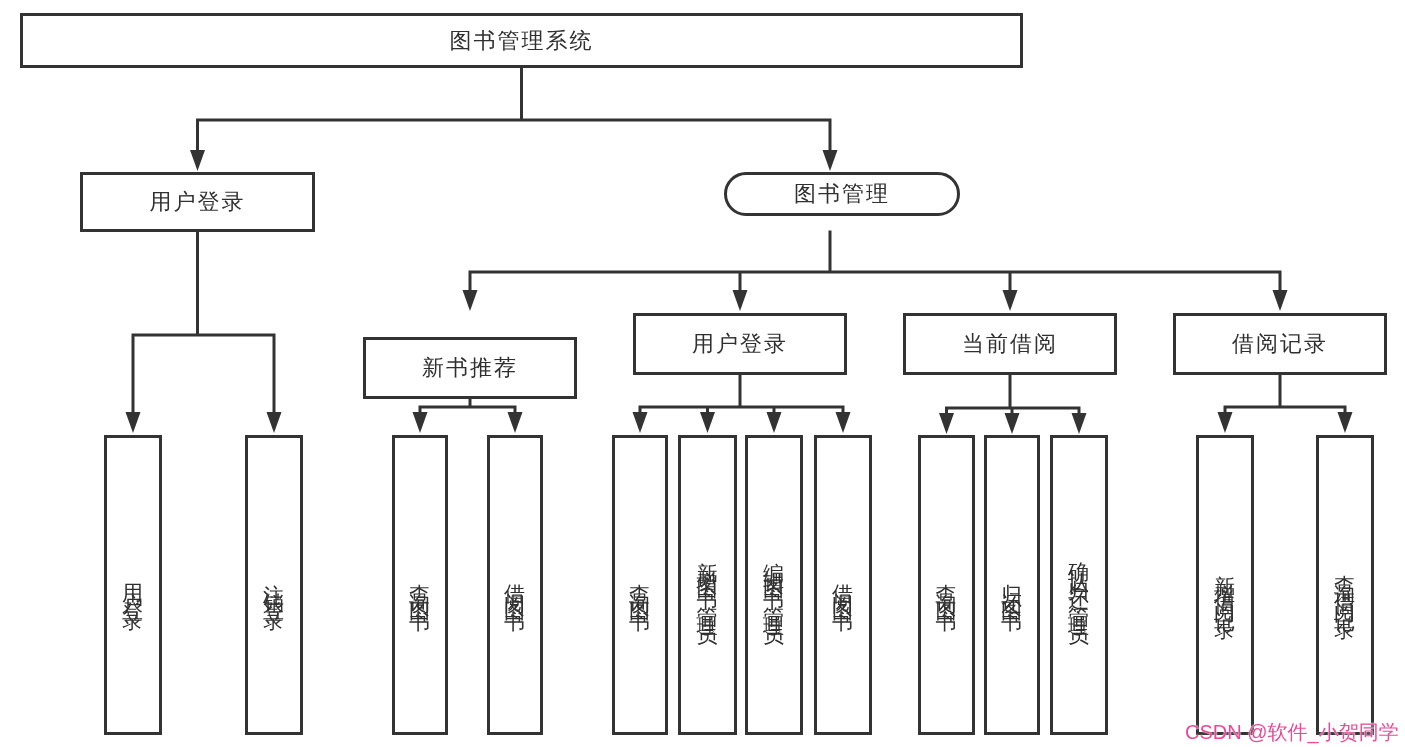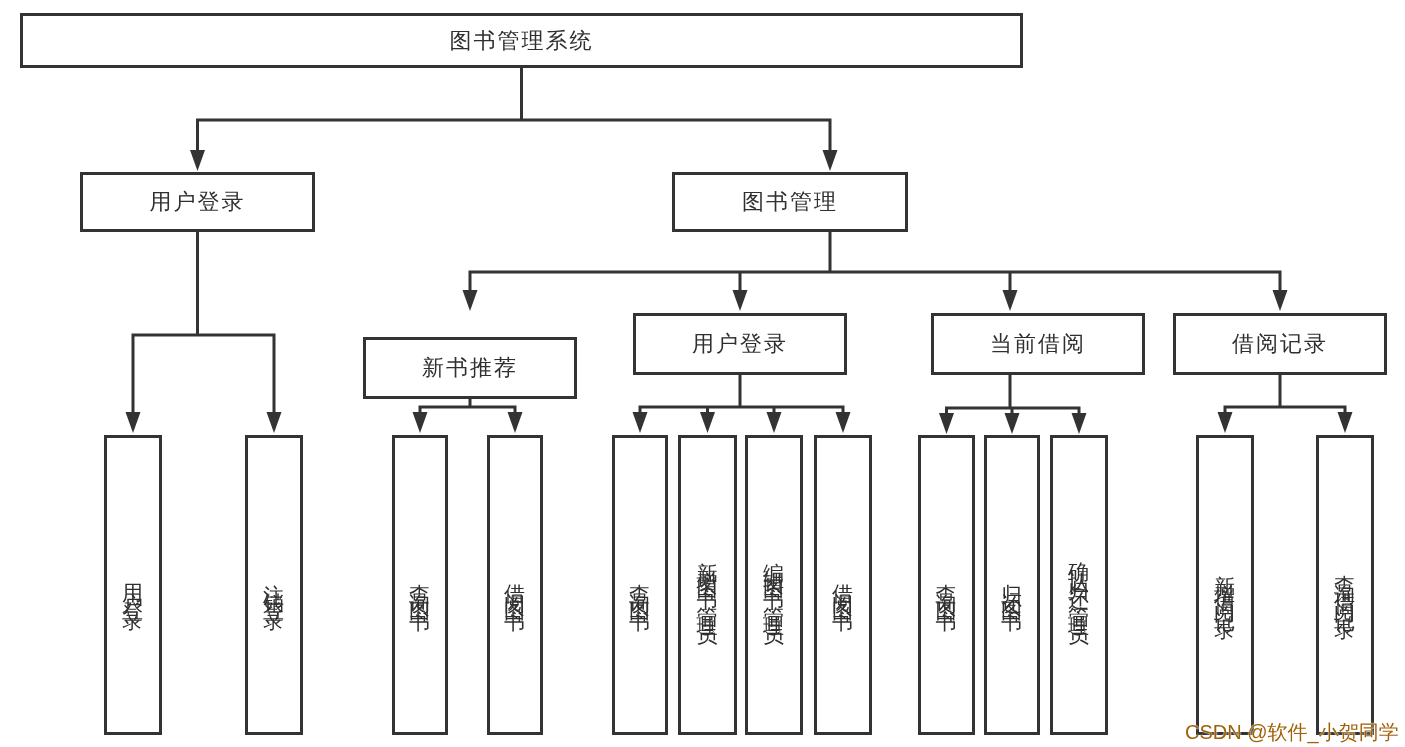--- a/index.html
+++ b/index.html
@@ -30,26 +30,26 @@
   }
   .node .lbl {
     font-size: 22px;
     letter-spacing: 2px;
     white-space: nowrap;
   }
   
   .n-root { left: 20px; top: 13px; width: 1003px; height: 55px; text-align: center; }
   
   .n-l2a { left: 80px;  top: 172px; width: 235px; height: 60px; }
-  .n-l2b { left: 672px; top: 172px; width: 236px; height: 60px; }
+  .n-l2b { left: 724px; top: 172px; width: 236px; height: 44px; border-radius: 25px; }
   
   .n-l3 { top: 313px; height: 62px; width: 214px; }
   .n-l3a { left: 363px; margin-top: 24px; }
   .n-l3b { left: 633px; }
-  .n-l3c { left: 903px; margin-left: 28px; }
+  .n-l3c { left: 903px; }
   .n-l3d { left: 1173px; }
   
   .leaf { top: 435px; height: 300px; }
   .leaf .lbl {
     writing-mode: vertical-rl;
     text-orientation: mixed;
     font-size: 21px;
     letter-spacing: 9px;
     line-height: 1;
     white-space: nowrap;
@@ -66,21 +66,21 @@
   .lf10 { left: 984px;  width: 56px; }
   .lf11 { left: 1050px; width: 58px; }
   .lf12 { left: 1196px; width: 58px; }
   .lf13 { left: 1316px; width: 58px; }
   .watermark {
     position: absolute;
     left: 1185px;
     top: 719px;
     z-index: 3;
     font-size: 20px;
-    color: #a16207;
+    color: #ec4899;
     text-shadow: 0 0 2px #ffffff, 0 0 1px #ffffff;
     white-space: nowrap;
   }
 </style>
 </head>
 <body>
 
 <div class="canvas">
 
   <svg class="connectors" viewBox="0 0 1405 747" xmlns="http://www.w3.org/2000/svg">

